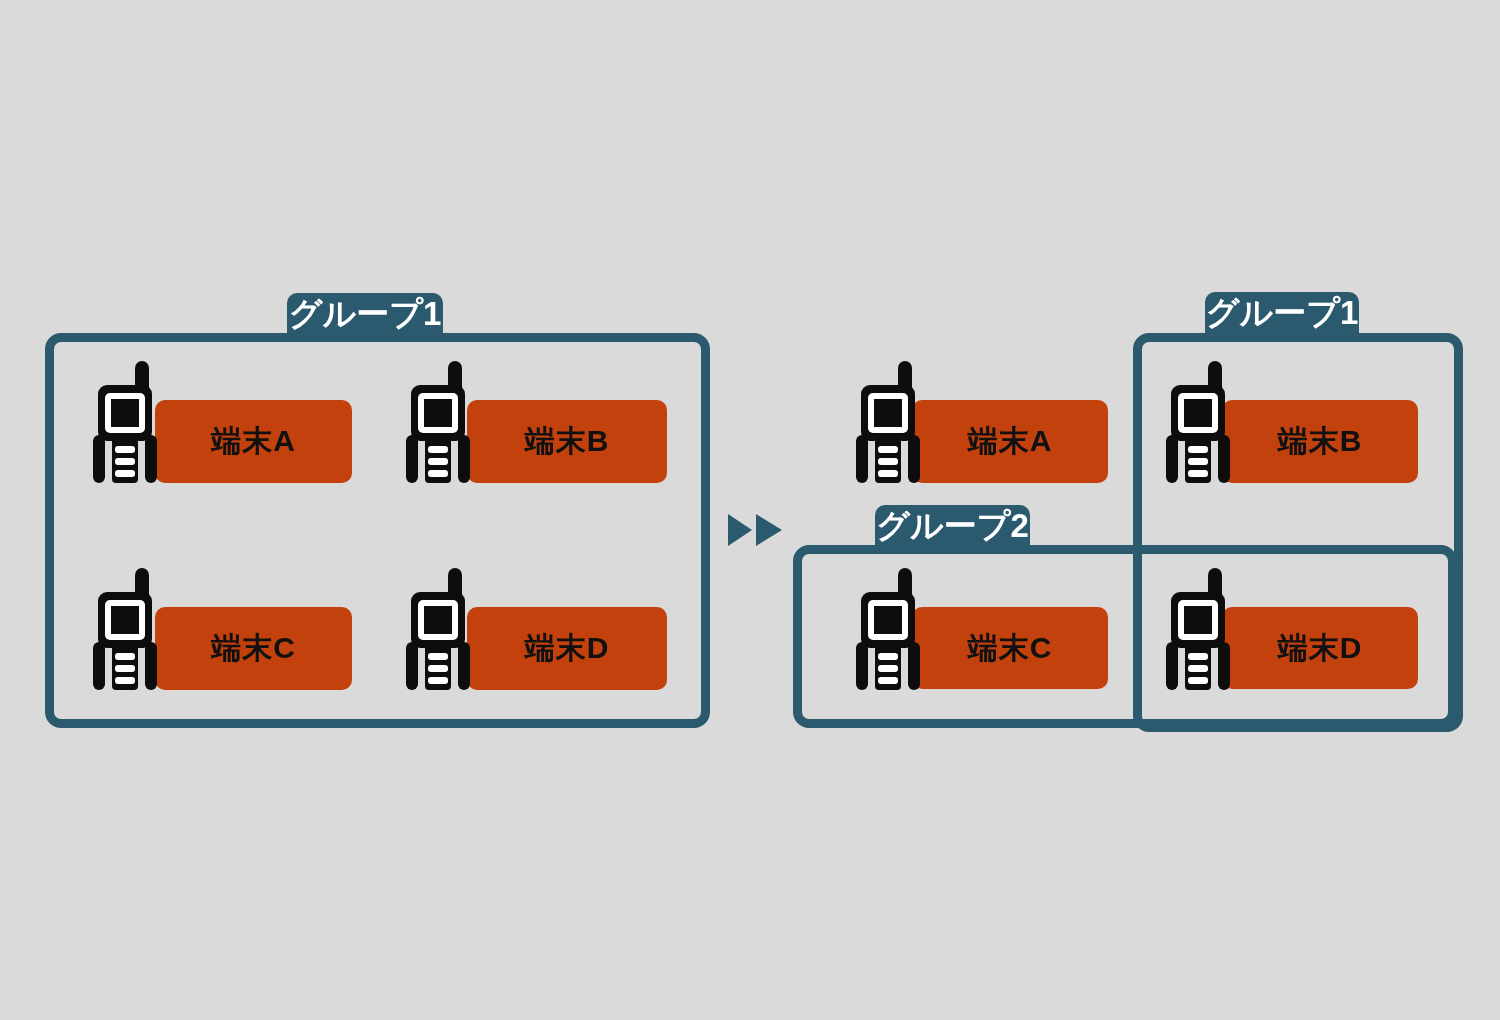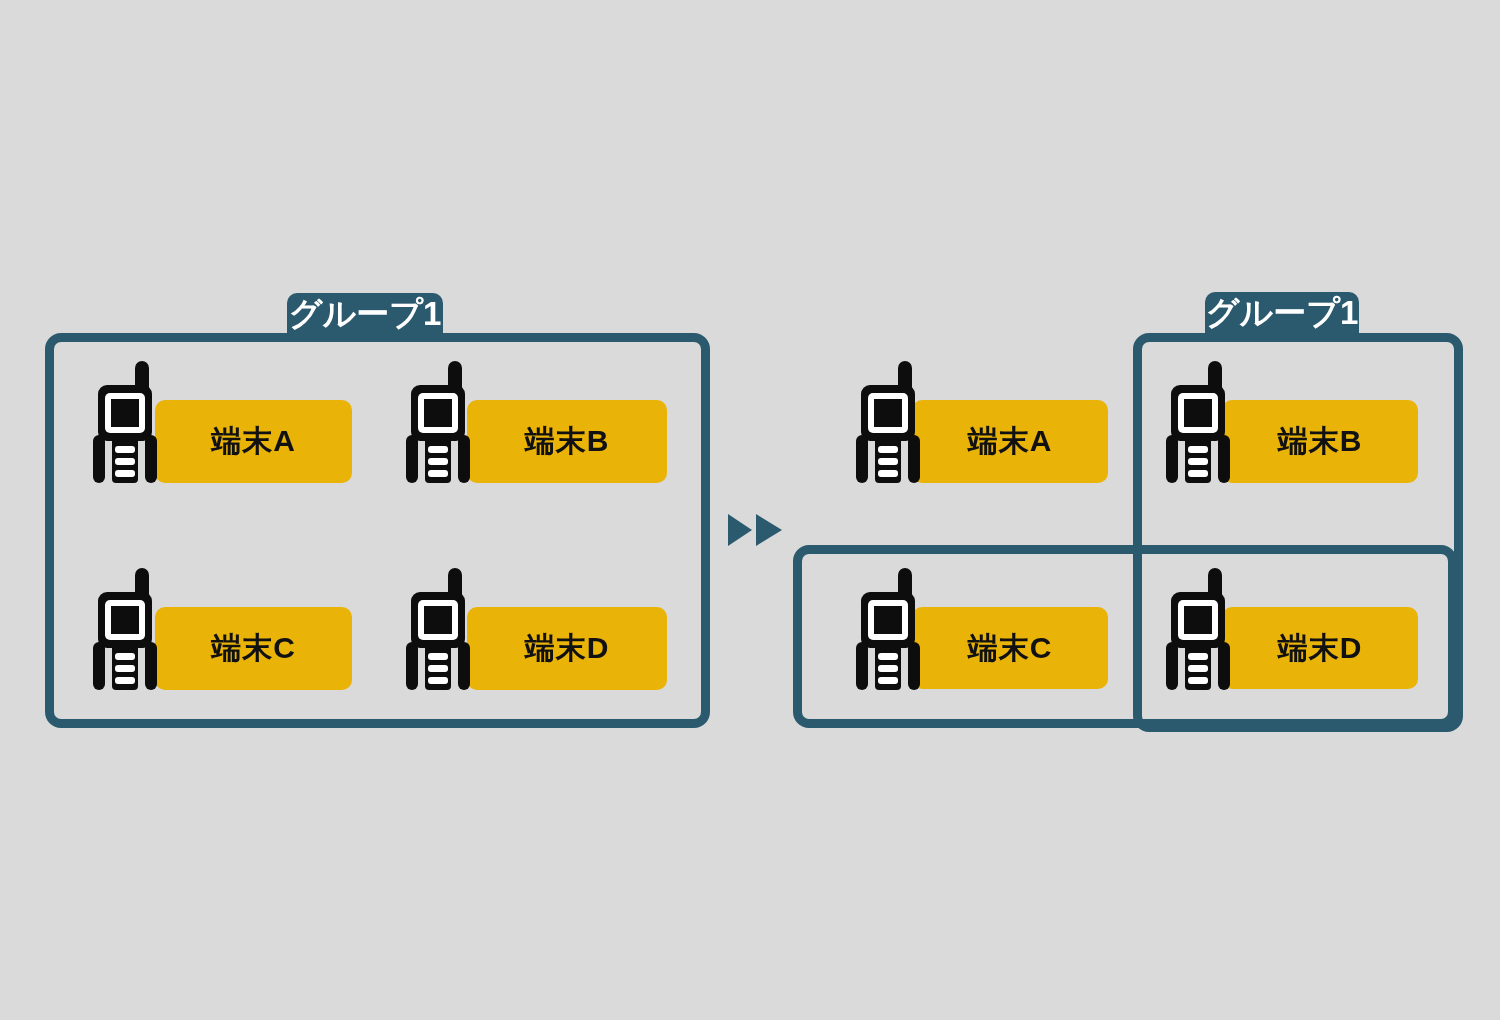--- a/index.html
+++ b/index.html
@@ -34,21 +34,21 @@
     justify-content:center;
     font-size:33px;
     font-weight:700;
     z-index:3;
     box-sizing:border-box;
     padding-bottom:4px;
   }
   
   .plate{
     position:absolute;
-    background:#eab308;
+    background:#c2410c;
     border-radius:10px;
     display:flex;
     align-items:center;
     justify-content:center;
     z-index:4;
     box-sizing:border-box;
   }
   .plate span{
     font-size:30px;
     font-weight:700;
@@ -135,20 +135,23 @@
     <path d="M1,1 L25,17 L1,33 Z" fill="#2b5a6f"></path>
     <path d="M29,1 L55,17 L29,33 Z" fill="#2b5a6f"></path>
   </svg>
 
   <div class="gbox" style="left:1133px;top:333px;width:330px;height:399px;"></div>
   <div class="gbox" style="left:793px;top:545px;width:664px;height:183px;z-index:2;"></div>
 
   <div class="gtab" style="left:1205px;top:292px;width:154px;height:47px;">
     <span>グループ1</span>
   </div>
+  <div class="gtab" style="left:875px;top:505px;width:155px;height:46px;">
+    <span>グループ2</span>
+  </div>
 
   <div class="plate" style="left:912px;top:400px;width:196px;height:83px;">
     <span>端末A</span>
   </div>
   <svg class="phone" style="left:856px;top:361px;" viewBox="0 0 64 122">
       <use href="#phone-symbol"></use>
     </svg>
 
   <div class="plate" style="left:1222px;top:400px;width:196px;height:83px;">
     <span>端末B</span>

